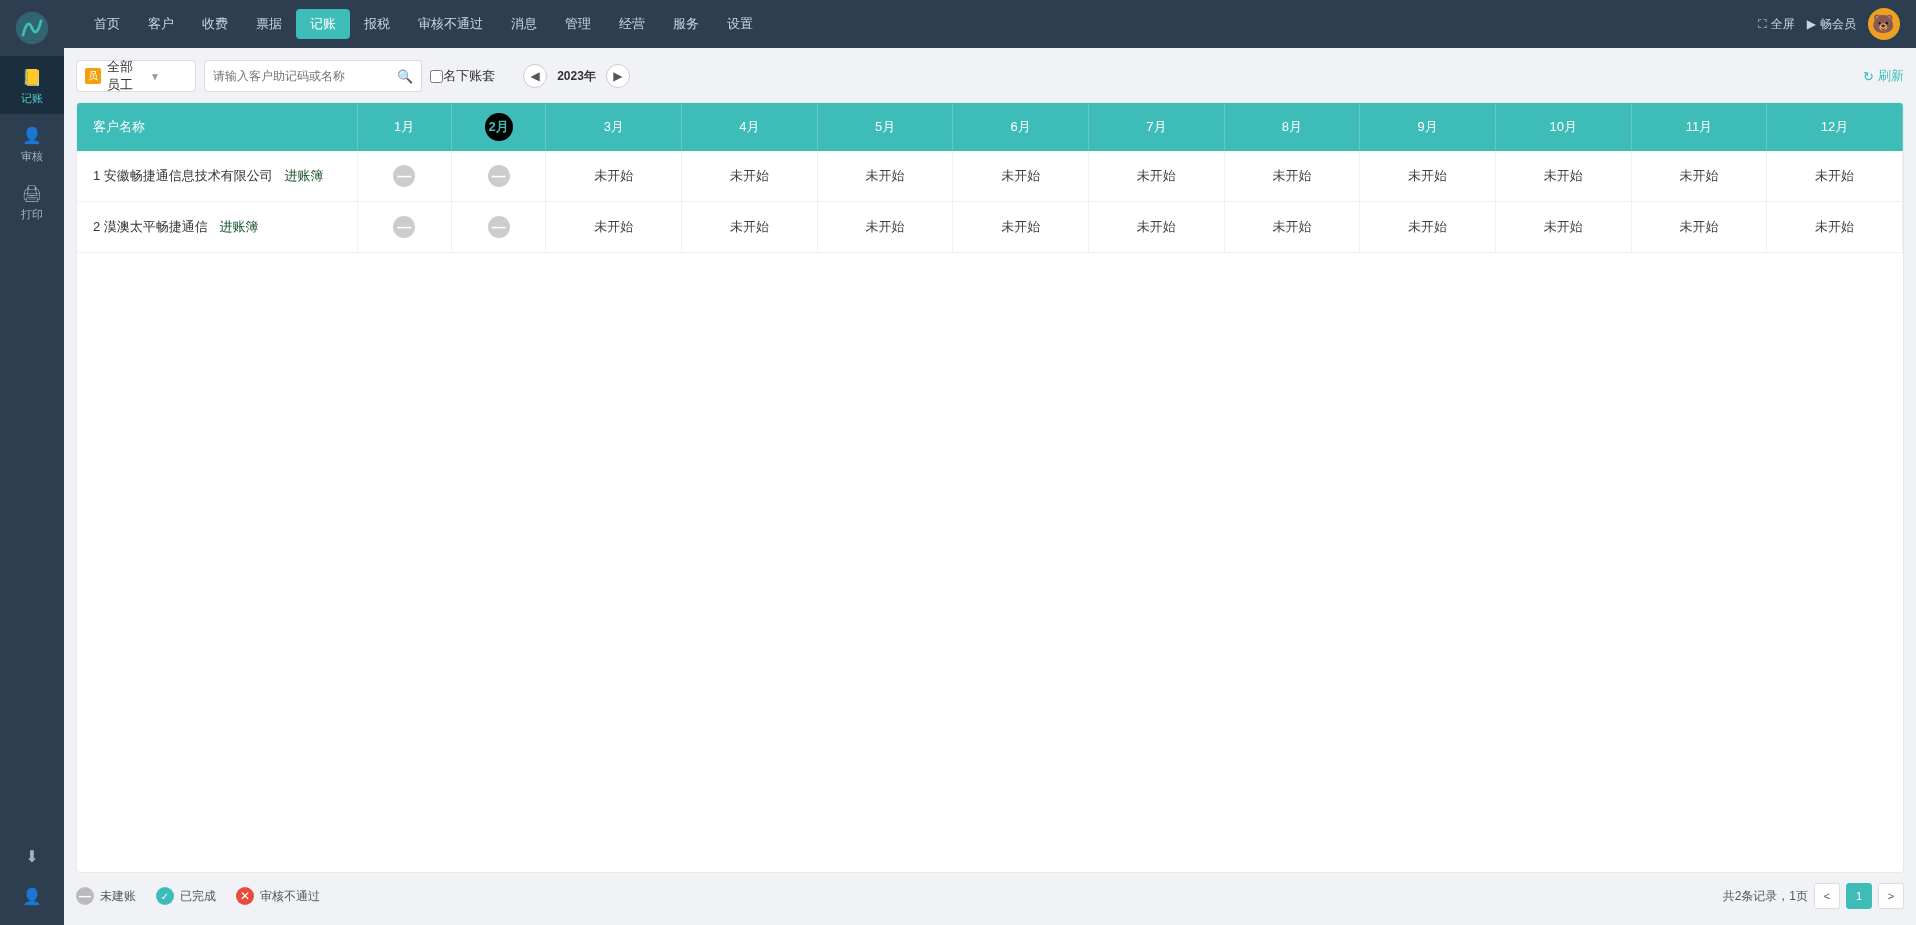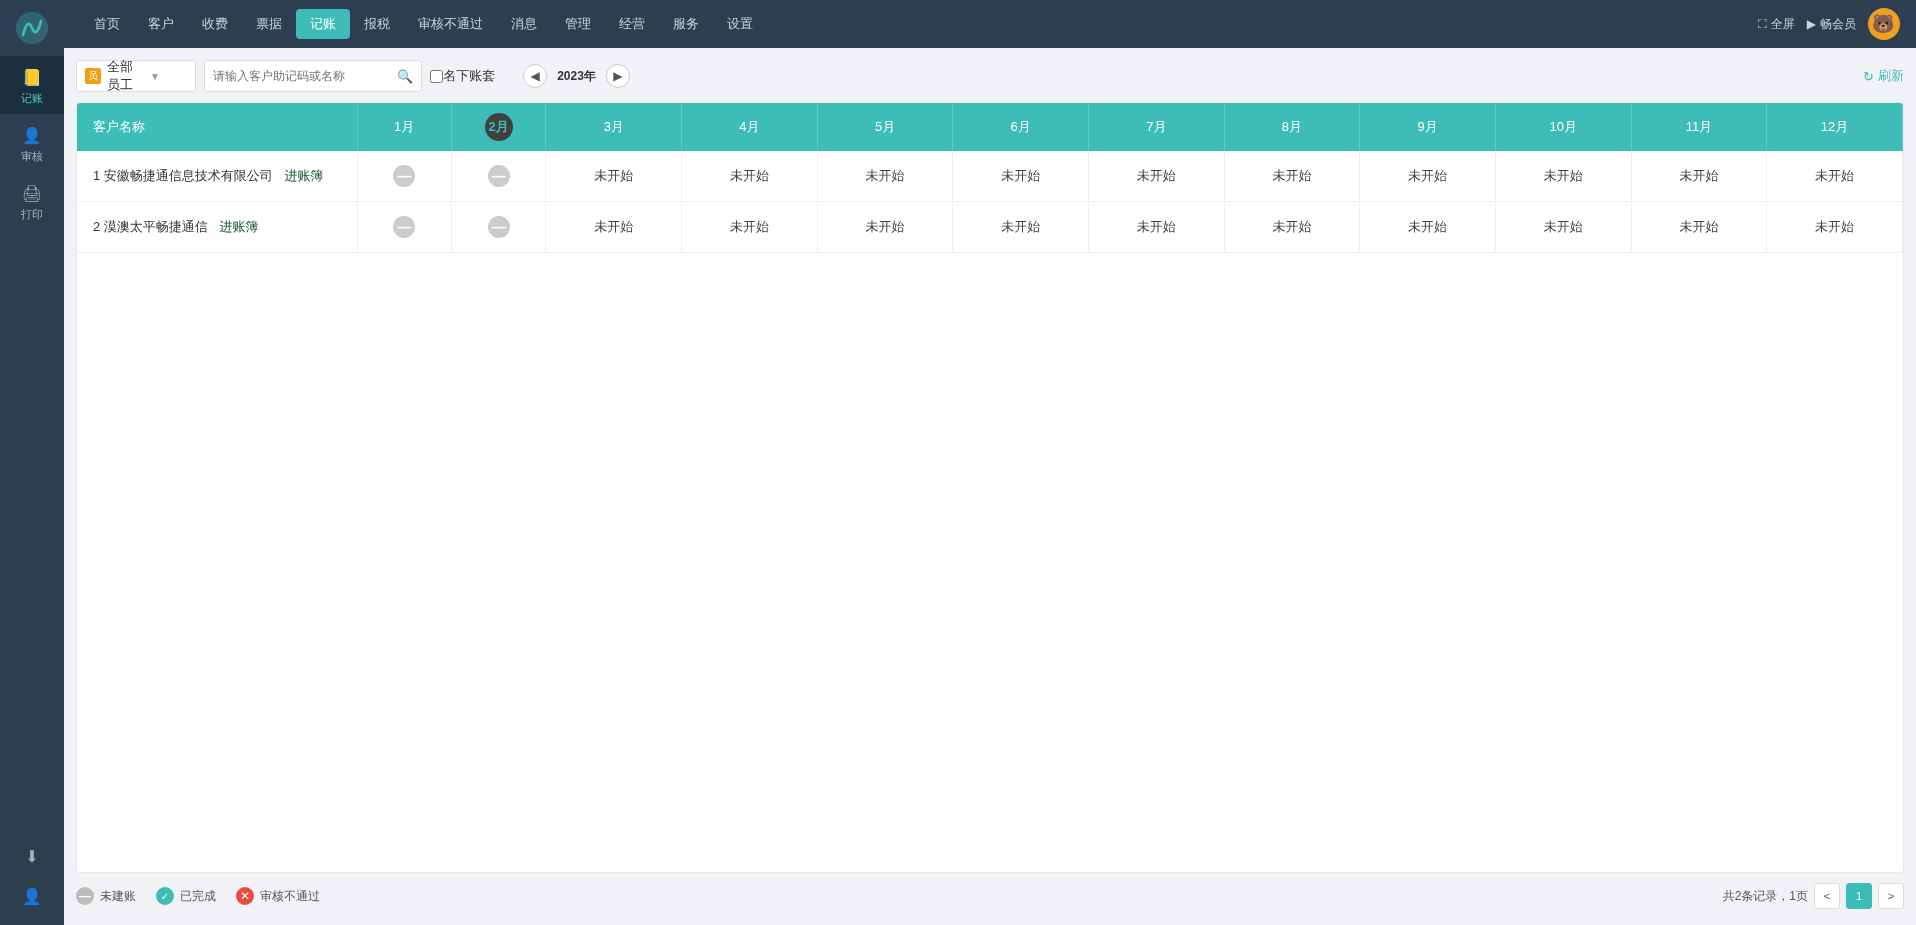--- a/index.html
+++ b/index.html
@@ -235,21 +235,21 @@
       font-size: 13px;
       border-right: 1px solid rgba(255,255,255,0.2);
       white-space: nowrap;
     }
     thead th:first-child {
       text-align: left;
       padding-left: 16px;
       width: 280px;
     }
     .month-highlight {
-      background: #404040;
+      background: #000000;
       color: #3dbcb8;
       border-radius: 50%;
       width: 28px;
       height: 28px;
       display: inline-flex;
       align-items: center;
       justify-content: center;
       font-weight: bold;
     }
     tbody tr {

